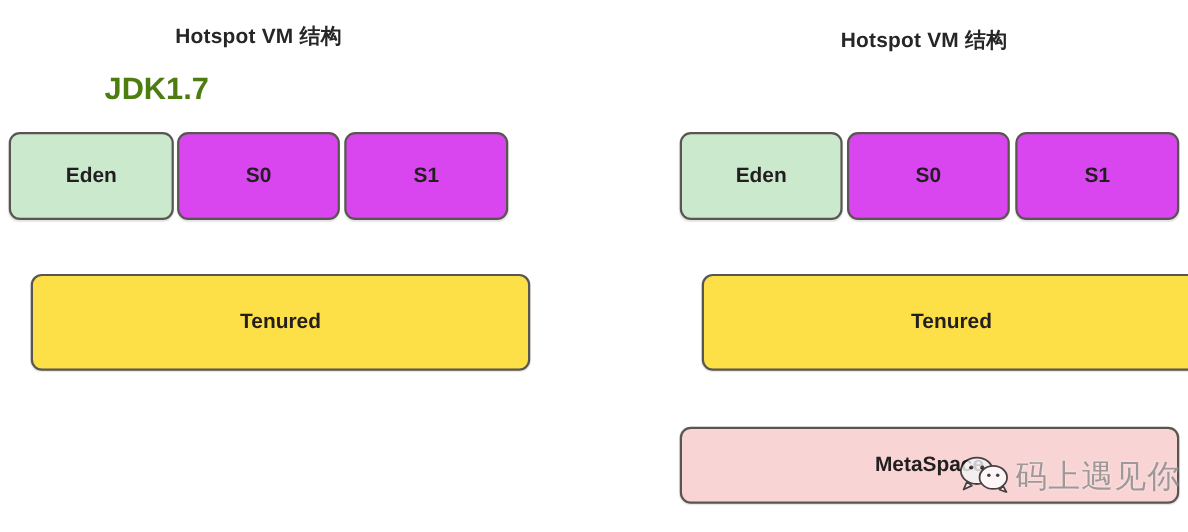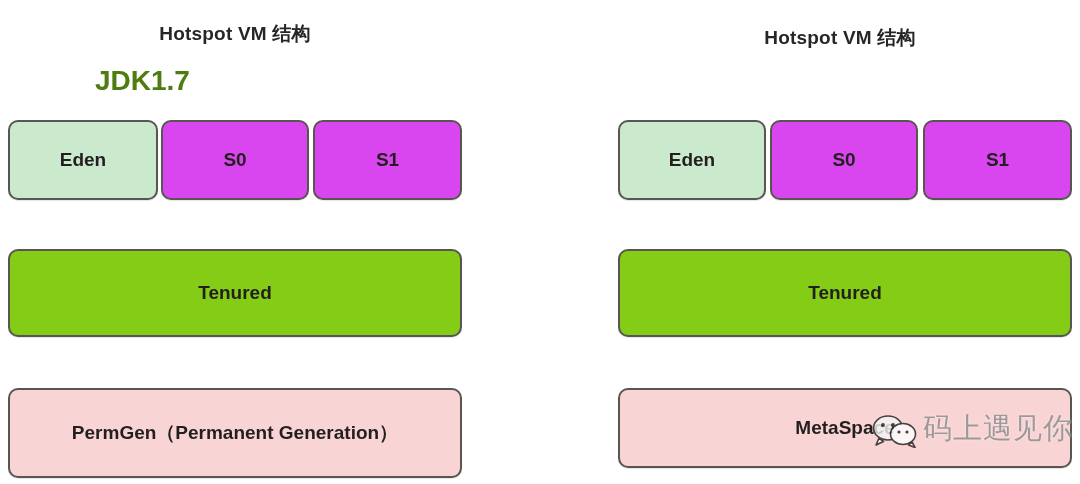--- a/index.html
+++ b/index.html
@@ -53,30 +53,30 @@
     align-items: center;
     justify-content: center;
     font-weight: bold;
     font-size: 19px;
     color: #231f20;
     white-space: nowrap;
     box-shadow: 0 1px 1px rgba(0,0,0,0.10);
   }
   .block.eden   { background: #cbe9cd; }
   .block.surv   { background: #d946ef; }
-  .block.tenured{ background: #84cc16; }
+  .block.tenured{ background: #fde047; margin-left: 20px; }
   .block.perm   { background: #f9d4d4; }
 
   .block-label { pointer-events: none; }
 
   
   .watermark {
     position: absolute;
     display: flex;
-    align-items: flex-start;
+    align-items: flex-end;
     gap: 5px;
     opacity: 0.80;
     pointer-events: none;
   }
   .wm-logo {
     width: 46px;
     height: 34px;
     position: relative;
     flex: none;
   }
@@ -108,44 +108,41 @@
   </div>
 
   <div class="block surv" style="left:313px; top:120px; width:149px; height:80px;">
     <span class="block-label">S1</span>
   </div>
 
   <div class="block tenured" style="left:8px; top:249px; width:454px; height:88px;">
     <span class="block-label">Tenured</span>
   </div>
 
-  <div class="block perm" style="left:8px; top:388px; width:454px; height:90px;">
-    <span class="block-label">PermGen（Permanent Generation）</span>
-  </div>
 
   <div class="diagram-title" style="left:700px; top:28px; width:280px;">Hotspot VM 结构</div>
 
 
   <div class="block eden" style="left:618px; top:120px; width:148px; height:80px;">
     <span class="block-label">Eden</span>
   </div>
 
   <div class="block surv" style="left:770px; top:120px; width:148px; height:80px;">
     <span class="block-label">S0</span>
   </div>
 
   <div class="block surv" style="left:923px; top:120px; width:149px; height:80px;">
     <span class="block-label">S1</span>
   </div>
 
   <div class="block tenured" style="left:618px; top:249px; width:454px; height:88px;">
     <span class="block-label">Tenured</span>
   </div>
 
-  <div class="block perm" style="left:618px; top:388px; width:454px; height:80px;">
+  <div class="block perm" style="left:618px; top:388px; width:454px; height:70px;">
     <span class="block-label">MetaSpace</span>
   </div>
 
   <div class="watermark" style="left:872px; top:414px;">
     <span class="wm-logo">
       <svg viewBox="0 0 46 34" width="46" height="34" aria-hidden="true">
 
         <ellipse cx="16" cy="14" rx="14.5" ry="12" fill="#f5f5f5" stroke="#1c1c1c" stroke-width="1.6"></ellipse>
         <path d="M7 24 L4 31 L11.5 27.5 Z" fill="#f5f5f5" stroke="#1c1c1c" stroke-width="1.6" stroke-linejoin="round"></path>
         <circle cx="11" cy="11" r="1.9" fill="#1c1c1c"></circle>

